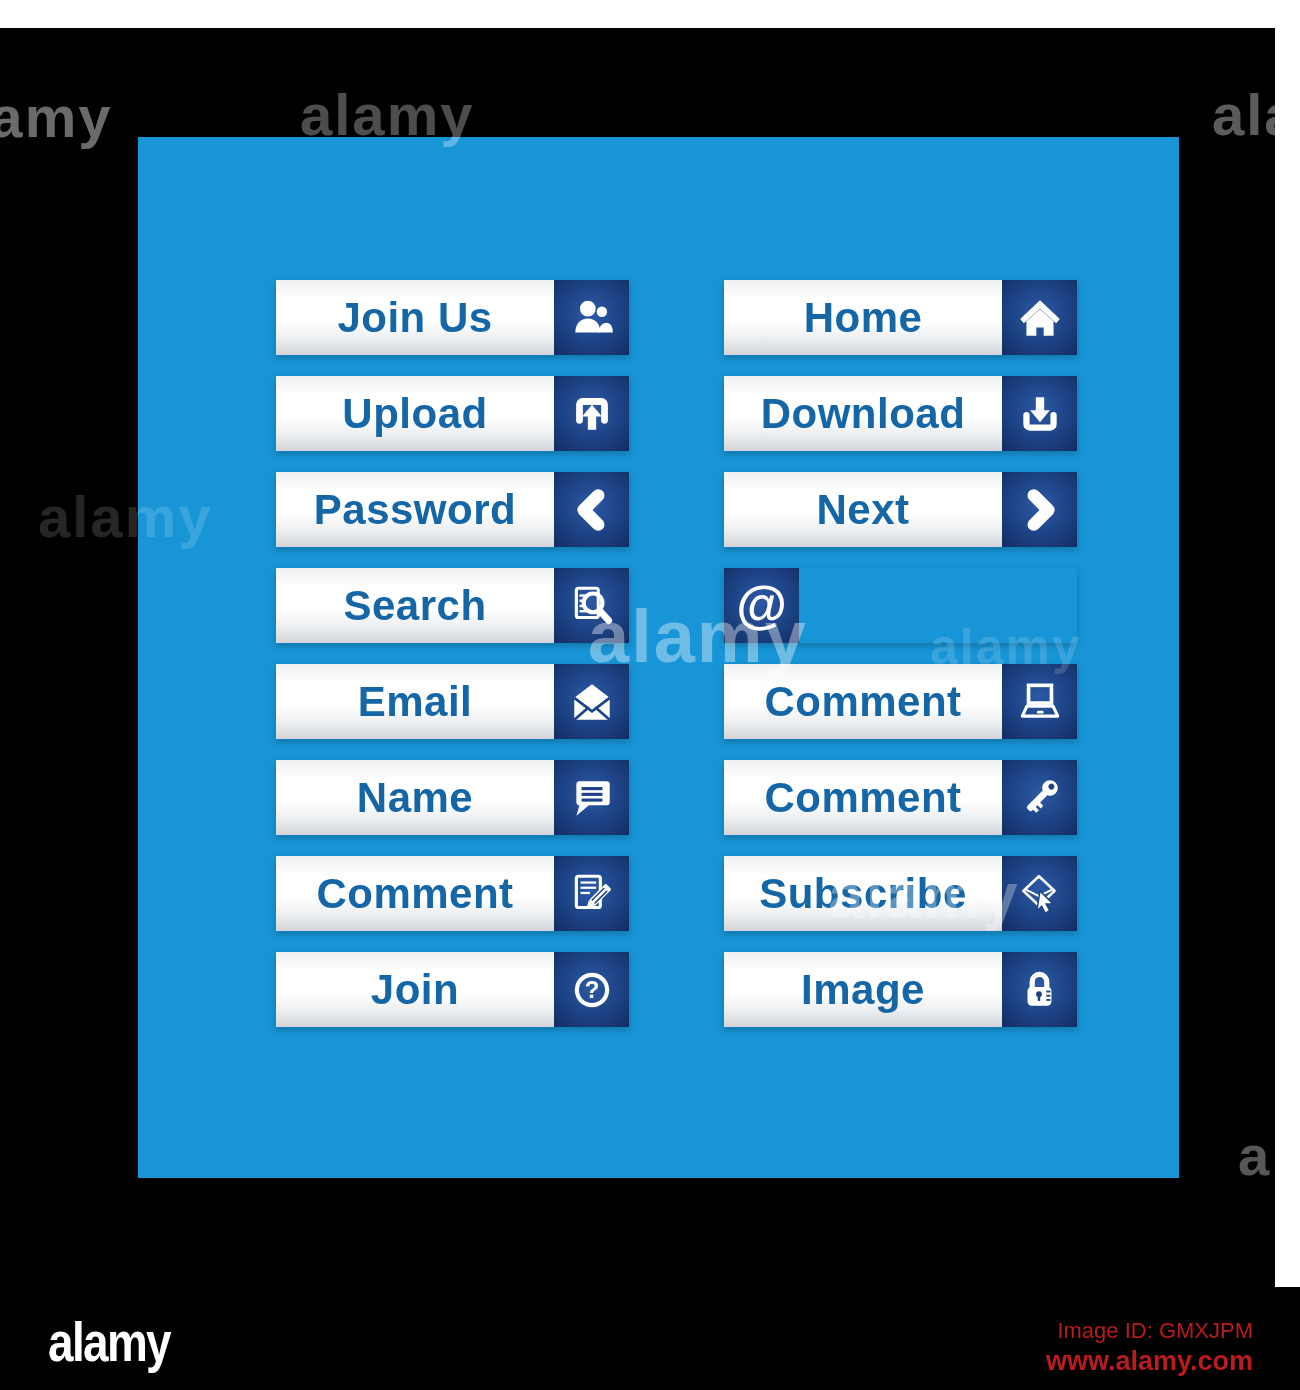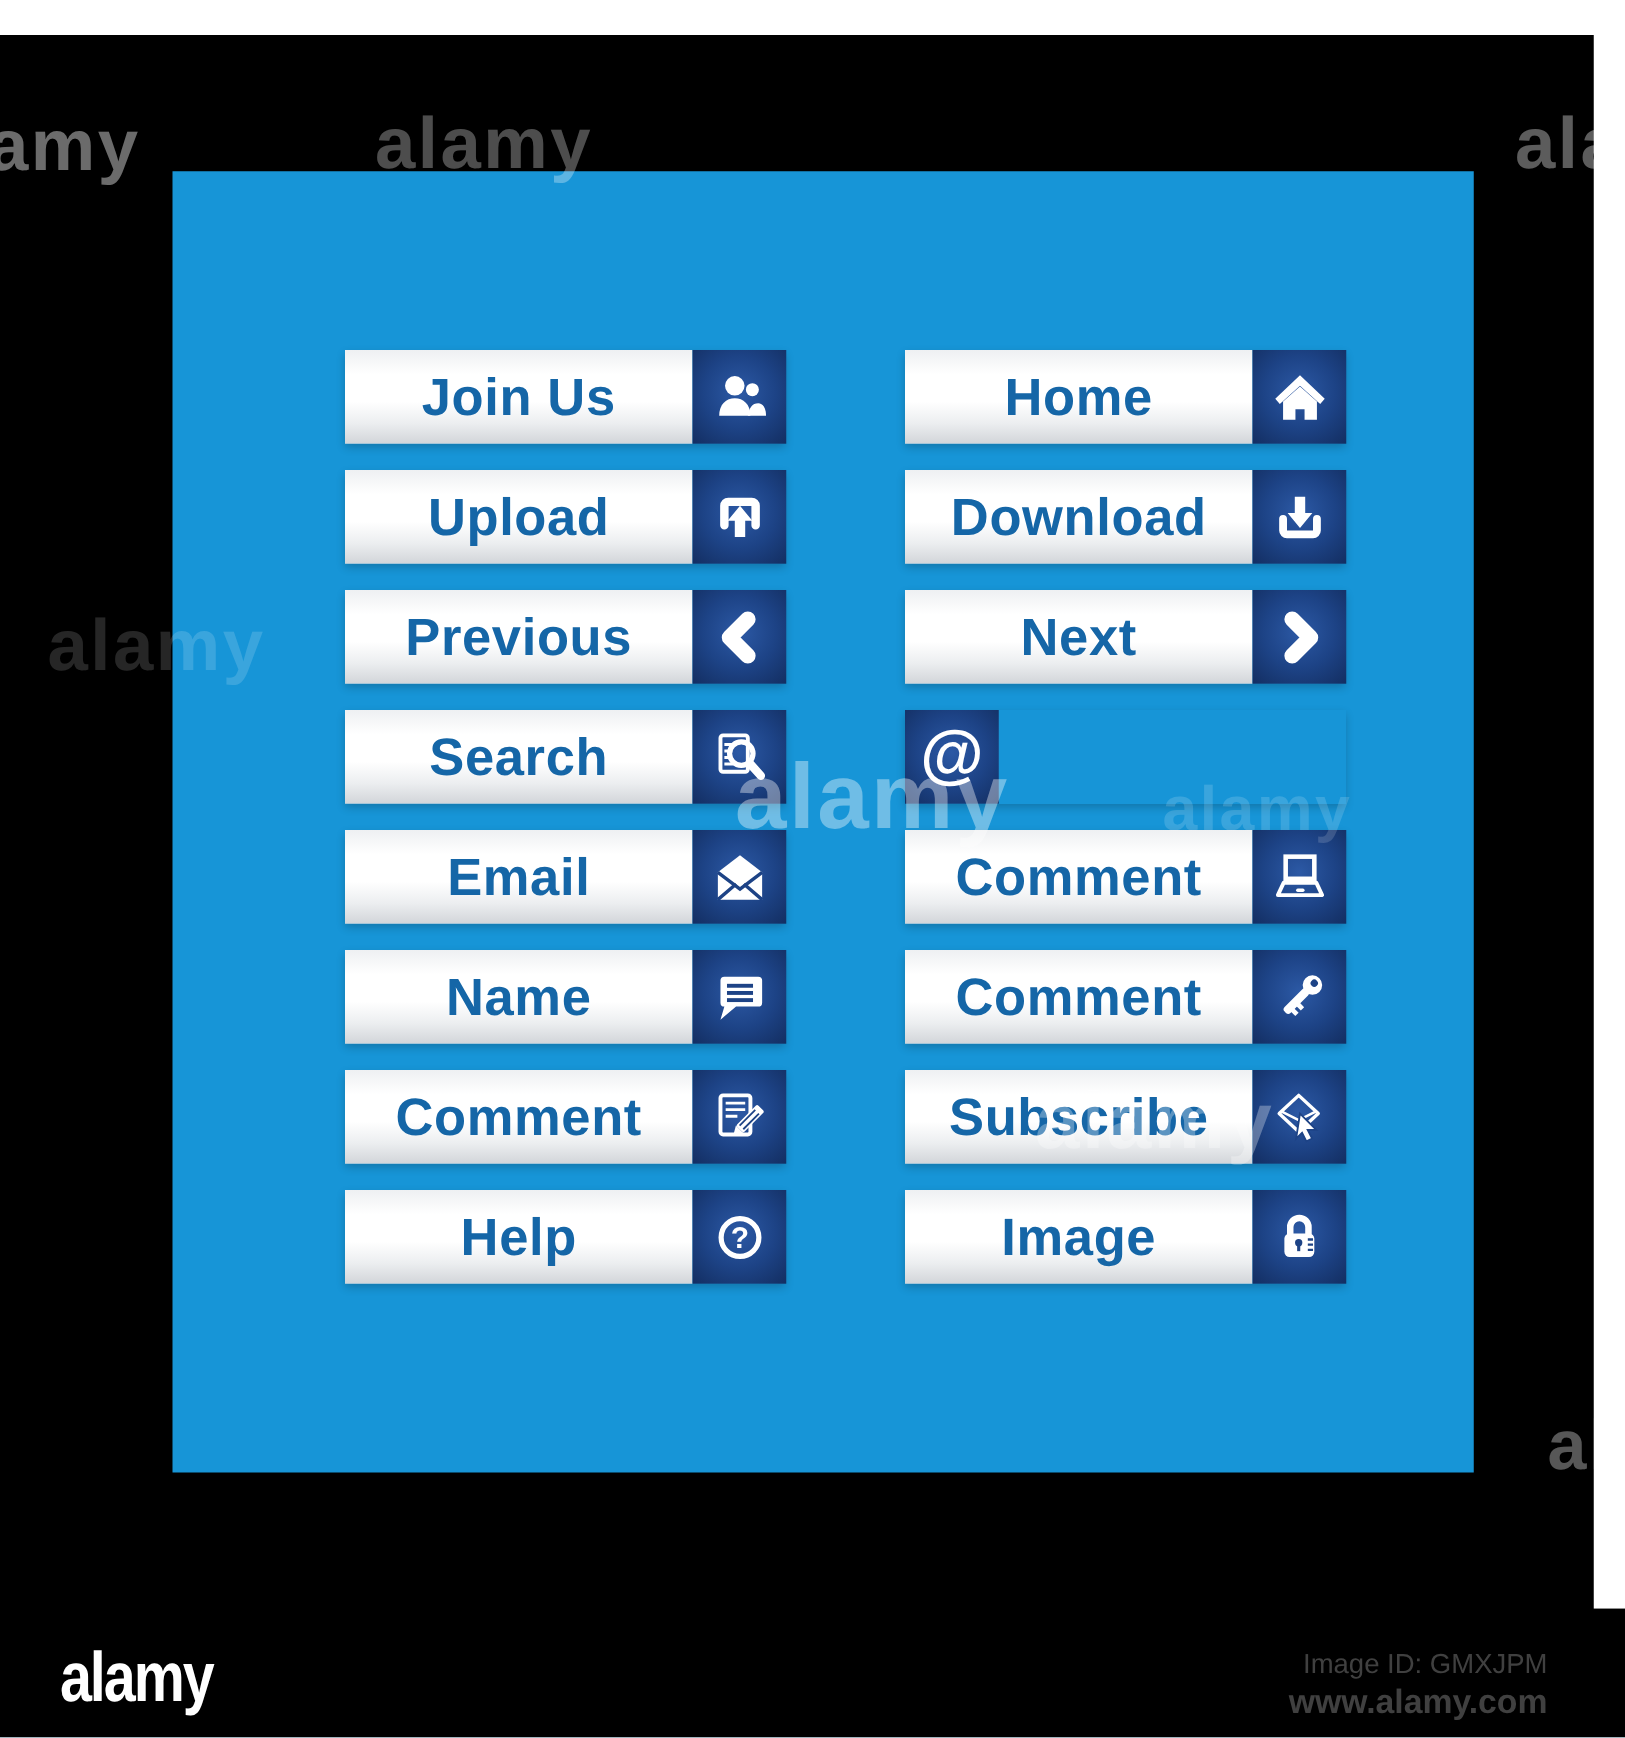--- a/index.html
+++ b/index.html
@@ -28,21 +28,21 @@
   .tile svg{display:block;}
   .at-glyph{color:#fff;font-size:52px;font-weight:bold;line-height:1;transform:translateY(-2px);}
 
   
   .wm{position:absolute;color:#ffffff;font-weight:bold;letter-spacing:2px;z-index:4;pointer-events:none;line-height:1;}
 
   
   #credit{position:absolute;left:0;top:1287px;width:1300px;height:103px;background:#000;z-index:7;}
   #alamy-logo{position:absolute;left:48px;top:1309px;color:#fff;font-size:56px;font-weight:bold;
        letter-spacing:-2px;transform:scaleX(0.82);transform-origin:left;z-index:8;}
-  #credit-right{position:absolute;right:62px;top:1318px;text-align:right;color:#404040;z-index:8;}
+  #credit-right{position:absolute;right:47px;top:1318px;text-align:right;color:#b91c1c;z-index:8;}
   #image-id{font-size:22px;line-height:1.2;}
   #site-url{font-size:27px;font-weight:bold;line-height:1.3;}
 </style>
 </head>
 <body>
 
 <div id="stage">
 
   <div id="matte">
 
@@ -84,21 +84,21 @@
               <svg width="50" height="50" viewBox="0 0 48 48">
                 <path d="M12 30V15a3 3 0 0 1 3-3h18a3 3 0 0 1 3 3v15" fill="none" stroke="#fff" stroke-width="6.5" stroke-linecap="round"></path>
                 <path d="M24 15l9.5 11.5H28V39h-8V26.5h-5.5z" fill="#fff"></path>
               </svg>
             </span>
           </div>
         </div>
 
         <div class="btn">
           <div class="bar">
-            <span class="label">Previous</span>
+            <span class="label">Password</span>
           </div>
           <div class="tile">
             <span>
               <svg width="50" height="50" viewBox="0 0 48 48">
                 <polyline points="30,10 16,24 30,38" fill="none" stroke="#fff" stroke-width="12" stroke-linecap="round" stroke-linejoin="round"></polyline>
               </svg>
             </span>
           </div>
         </div>
 
@@ -169,21 +169,21 @@
                   <line x1="27.5" y1="16" x2="27.5" y2="33" stroke="#1d4386" stroke-width="1.4"></line>
                   <line x1="31.5" y1="16" x2="31.5" y2="33" stroke="#1d4386" stroke-width="1.4"></line>
                 </g>
               </svg>
             </span>
           </div>
         </div>
 
         <div class="btn">
           <div class="bar">
-            <span class="label">Help</span>
+            <span class="label">Join</span>
           </div>
           <div class="tile">
             <span>
               <svg width="50" height="50" viewBox="0 0 48 48">
                 <circle cx="24" cy="24" r="14.5" fill="none" stroke="#fff" stroke-width="4"></circle>
                 <text x="24" y="32" text-anchor="middle" font-size="23" font-weight="bold" fill="#fff" font-family="Liberation Sans, sans-serif">?</text>
               </svg>
             </span>
           </div>
         </div>

